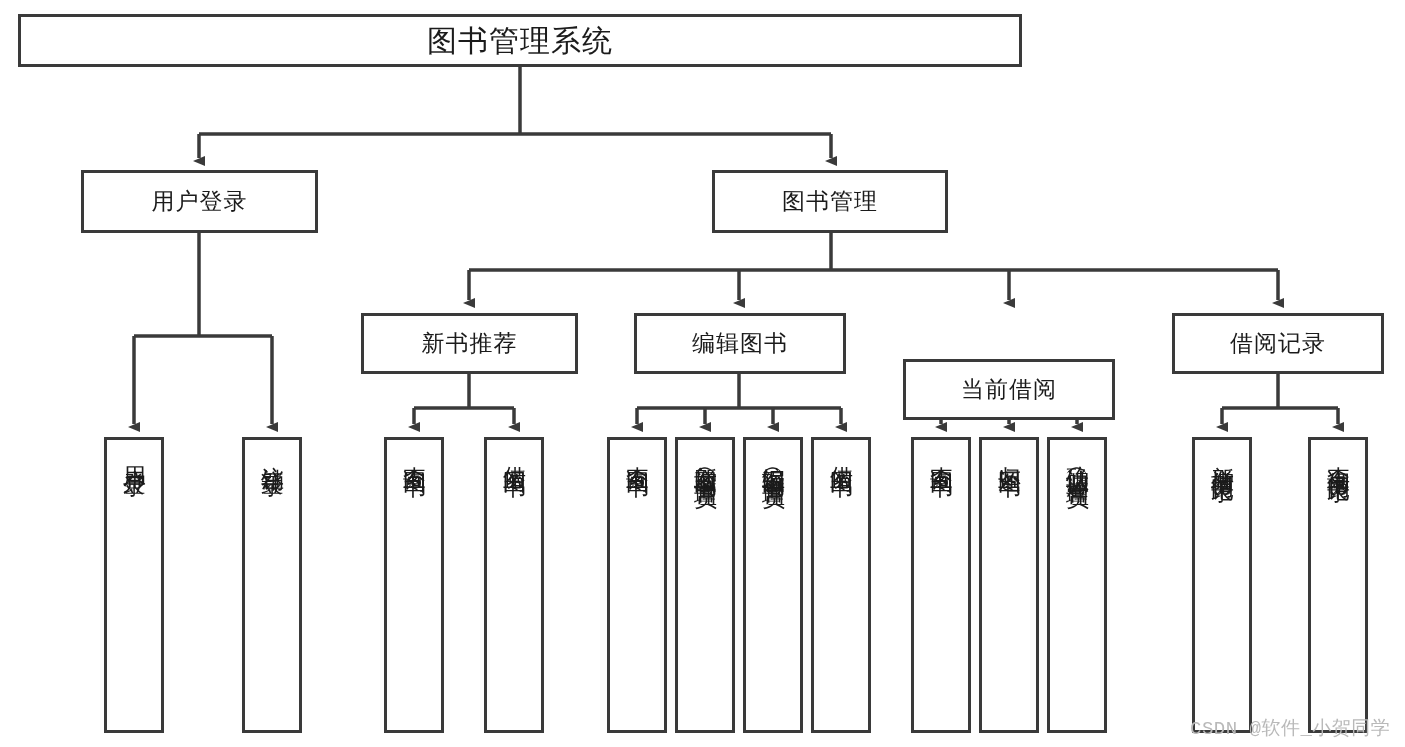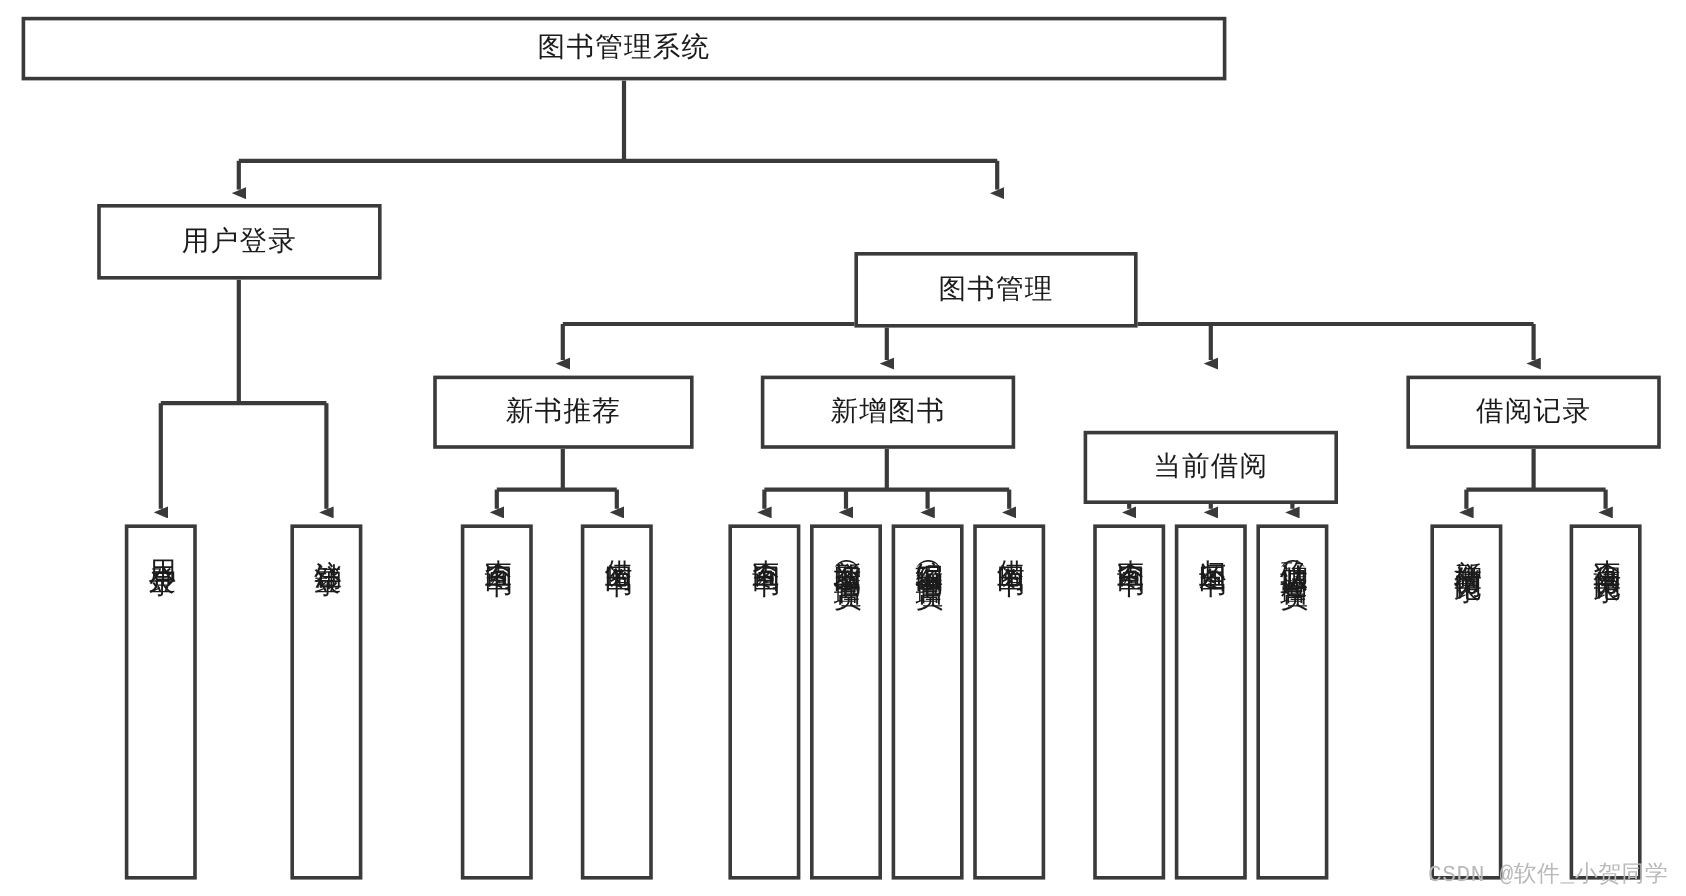--- a/index.html
+++ b/index.html
@@ -50,21 +50,21 @@
     padding-top: 8px;
   }
   .node.vert .label {
     writing-mode: vertical-rl;
     text-orientation: upright;
     font-size: 23px;
     line-height: 1.12;
     letter-spacing: 3px;
     white-space: nowrap;
   }
-  .node.root .label { font-size: 23px; }
+  .node.root .label { font-size: 30px; }
   .watermark {
     position: absolute;
     color: #b9b9b9;
     font-size: 19px;
     letter-spacing: 0.5px;
     white-space: nowrap;
     user-select: none;
   }
 </style>
 </head>
@@ -123,30 +123,30 @@
   </svg>
 
   <div class="node horiz root" style="left:18px; top:14px; width:1004px; height:53px;">
     <span class="label">图书管理系统</span>
   </div>
 
   <div class="node horiz" style="left:81px; top:170px; width:237px; height:63px;">
     <span class="label">用户登录</span>
   </div>
 
-  <div class="node horiz" style="left:712px; top:170px; width:236px; height:63px;margin-top:40px;">
+  <div class="node horiz" style="left:712px; top:170px; width:236px; height:63px;">
     <span class="label">图书管理</span>
   </div>
 
   <div class="node horiz" style="left:361px; top:313px; width:217px; height:61px;">
     <span class="label">新书推荐</span>
   </div>
 
   <div class="node horiz" style="left:634px; top:313px; width:212px; height:61px;">
-    <span class="label">新增图书</span>
+    <span class="label">编辑图书</span>
   </div>
 
   <div class="node horiz" style="left:903px; top:313px; width:212px; height:61px;margin-top:46px;">
     <span class="label">当前借阅</span>
   </div>
 
   <div class="node horiz" style="left:1172px; top:313px; width:212px; height:61px;">
     <span class="label">借阅记录</span>
   </div>
 

